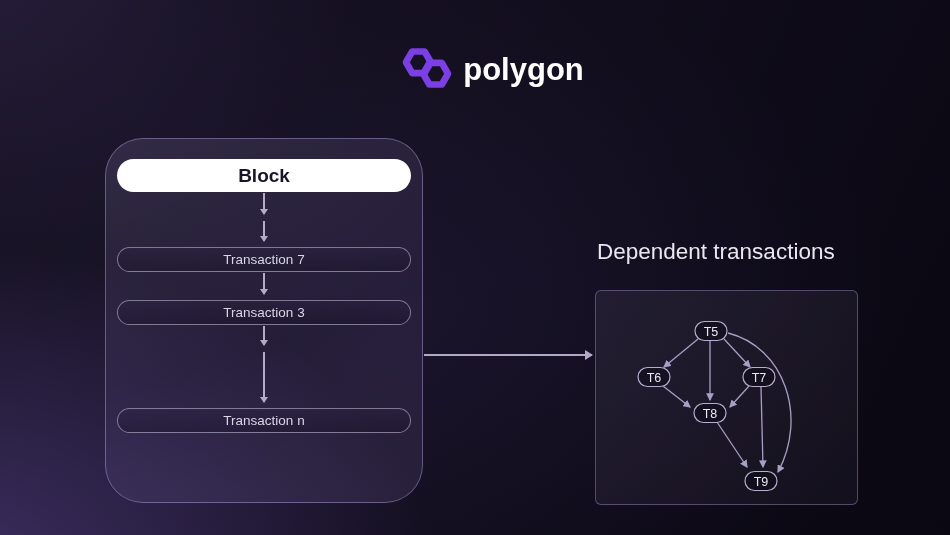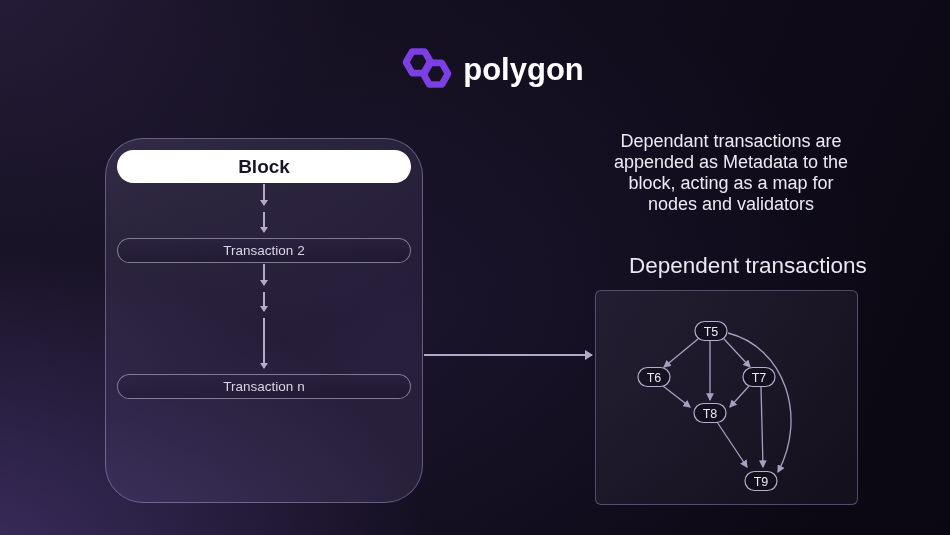--- a/index.html
+++ b/index.html
@@ -15,21 +15,21 @@
 
   
   .logo { position:absolute; top:47px; left:0; right:0; display:flex; justify-content:center; align-items:center; gap:11px;padding-left:36px; }
   .logo-word { color:#ffffff; font-size:31px; font-weight:bold; letter-spacing:0px; }
 
   
   .block-panel {
     position:absolute; left:105px; top:138px; width:318px; height:365px; box-sizing:border-box;
     border-radius:38px; border:1.5px solid rgba(168,152,212,0.50);
     background:linear-gradient(160deg, rgba(184,168,226,0.15), rgba(140,120,190,0.10) 55%, rgba(162,142,212,0.14));
-    display:flex; flex-direction:column; align-items:center; padding-top:11px;
+    display:flex; flex-direction:column; align-items:center; padding-top:20px;
   }
   .block-pill {
     width:294px; height:33px; background:#ffffff; border-radius:17px; flex:none;
     display:flex; align-items:center; justify-content:center;
     color:#191527; font-weight:bold; font-size:19px;
   }
   .tx-pill {
     width:294px; height:25px; box-sizing:border-box; flex:none;
     border:1px solid rgba(206,199,226,0.55); border-radius:13px;
     background:linear-gradient(180deg, rgba(44,35,68,0.30), rgba(22,17,38,0.38));
@@ -51,21 +51,21 @@
   .connector::after {
     content:""; position:absolute; right:-1px; top:-4.2px;
     border-top:5px solid transparent; border-bottom:5px solid transparent; border-left:8px solid #b0a8c6;
   }
 
   
   .annotation {
     position:absolute; left:566px; top:131px; width:330px; text-align:center;
     color:#edeaf4; font-size:18px; line-height:21px; white-space:pre-line;
   }
-  .graph-title { position:absolute; left:597px; top:253px; color:#eae7f1; font-size:22.5px;margin-left:32px; }
+  .graph-title { position:absolute; left:597px; top:239px; color:#eae7f1; font-size:22.5px; }
   .graph-panel {
     position:absolute; left:595px; top:290px; width:263px; height:215px; box-sizing:border-box;
     border-radius:6px; border:1.3px solid rgba(158,142,200,0.45);
     background:linear-gradient(150deg, rgba(216,206,240,0.075), rgba(216,206,240,0.045));
   }
   .graph-panel svg { display:block; }
   .gnode-rect { fill:rgba(15,11,26,0.55); stroke:#b6aecf; stroke-width:1.2; }
   .gnode-label { fill:#eae7f3; font-family:"Liberation Sans",sans-serif; font-size:12.5px; text-anchor:middle; }
   .gedge { stroke:#a89fc4; stroke-width:1.3; fill:none; }
 </style>
@@ -83,33 +83,30 @@
         </g>
       </svg>
     </span>
     <span class="logo-word">polygon</span>
   </div>
 
   <div class="block-panel">
     <div class="block-pill">Block</div>
     <div class="varrow ah28"></div>
     <div class="varrow ah27"></div>
-    <div class="tx-pill">Transaction 2</div>
+    <div class="tx-pill">Transaction 7</div>
     <div class="varrow ah28"></div>
+    <div class="tx-pill">Transaction 3</div>
     <div class="varrow ah26"></div>
     <div class="varrow ah57"></div>
     <div class="tx-pill">Transaction n</div>
   </div>
 
   <div class="connector"></div>
 
-  <div class="annotation">Dependant transactions are
-appended as Metadata to the
-block, acting as a map for
-nodes and validators</div>
 
   <div class="graph-title">Dependent transactions</div>
 
   <div class="graph-panel">
     <svg width="263" height="215" viewBox="0 0 263 215">
       <defs>
         <marker id="arrowhead" viewBox="0 0 10 10" refX="8.5" refY="5" markerWidth="6" markerHeight="6" orient="auto-start-reverse">
           <path d="M0,0 L10,5 L0,10 z" fill="#a89fc4"></path>
         </marker>
       </defs>

